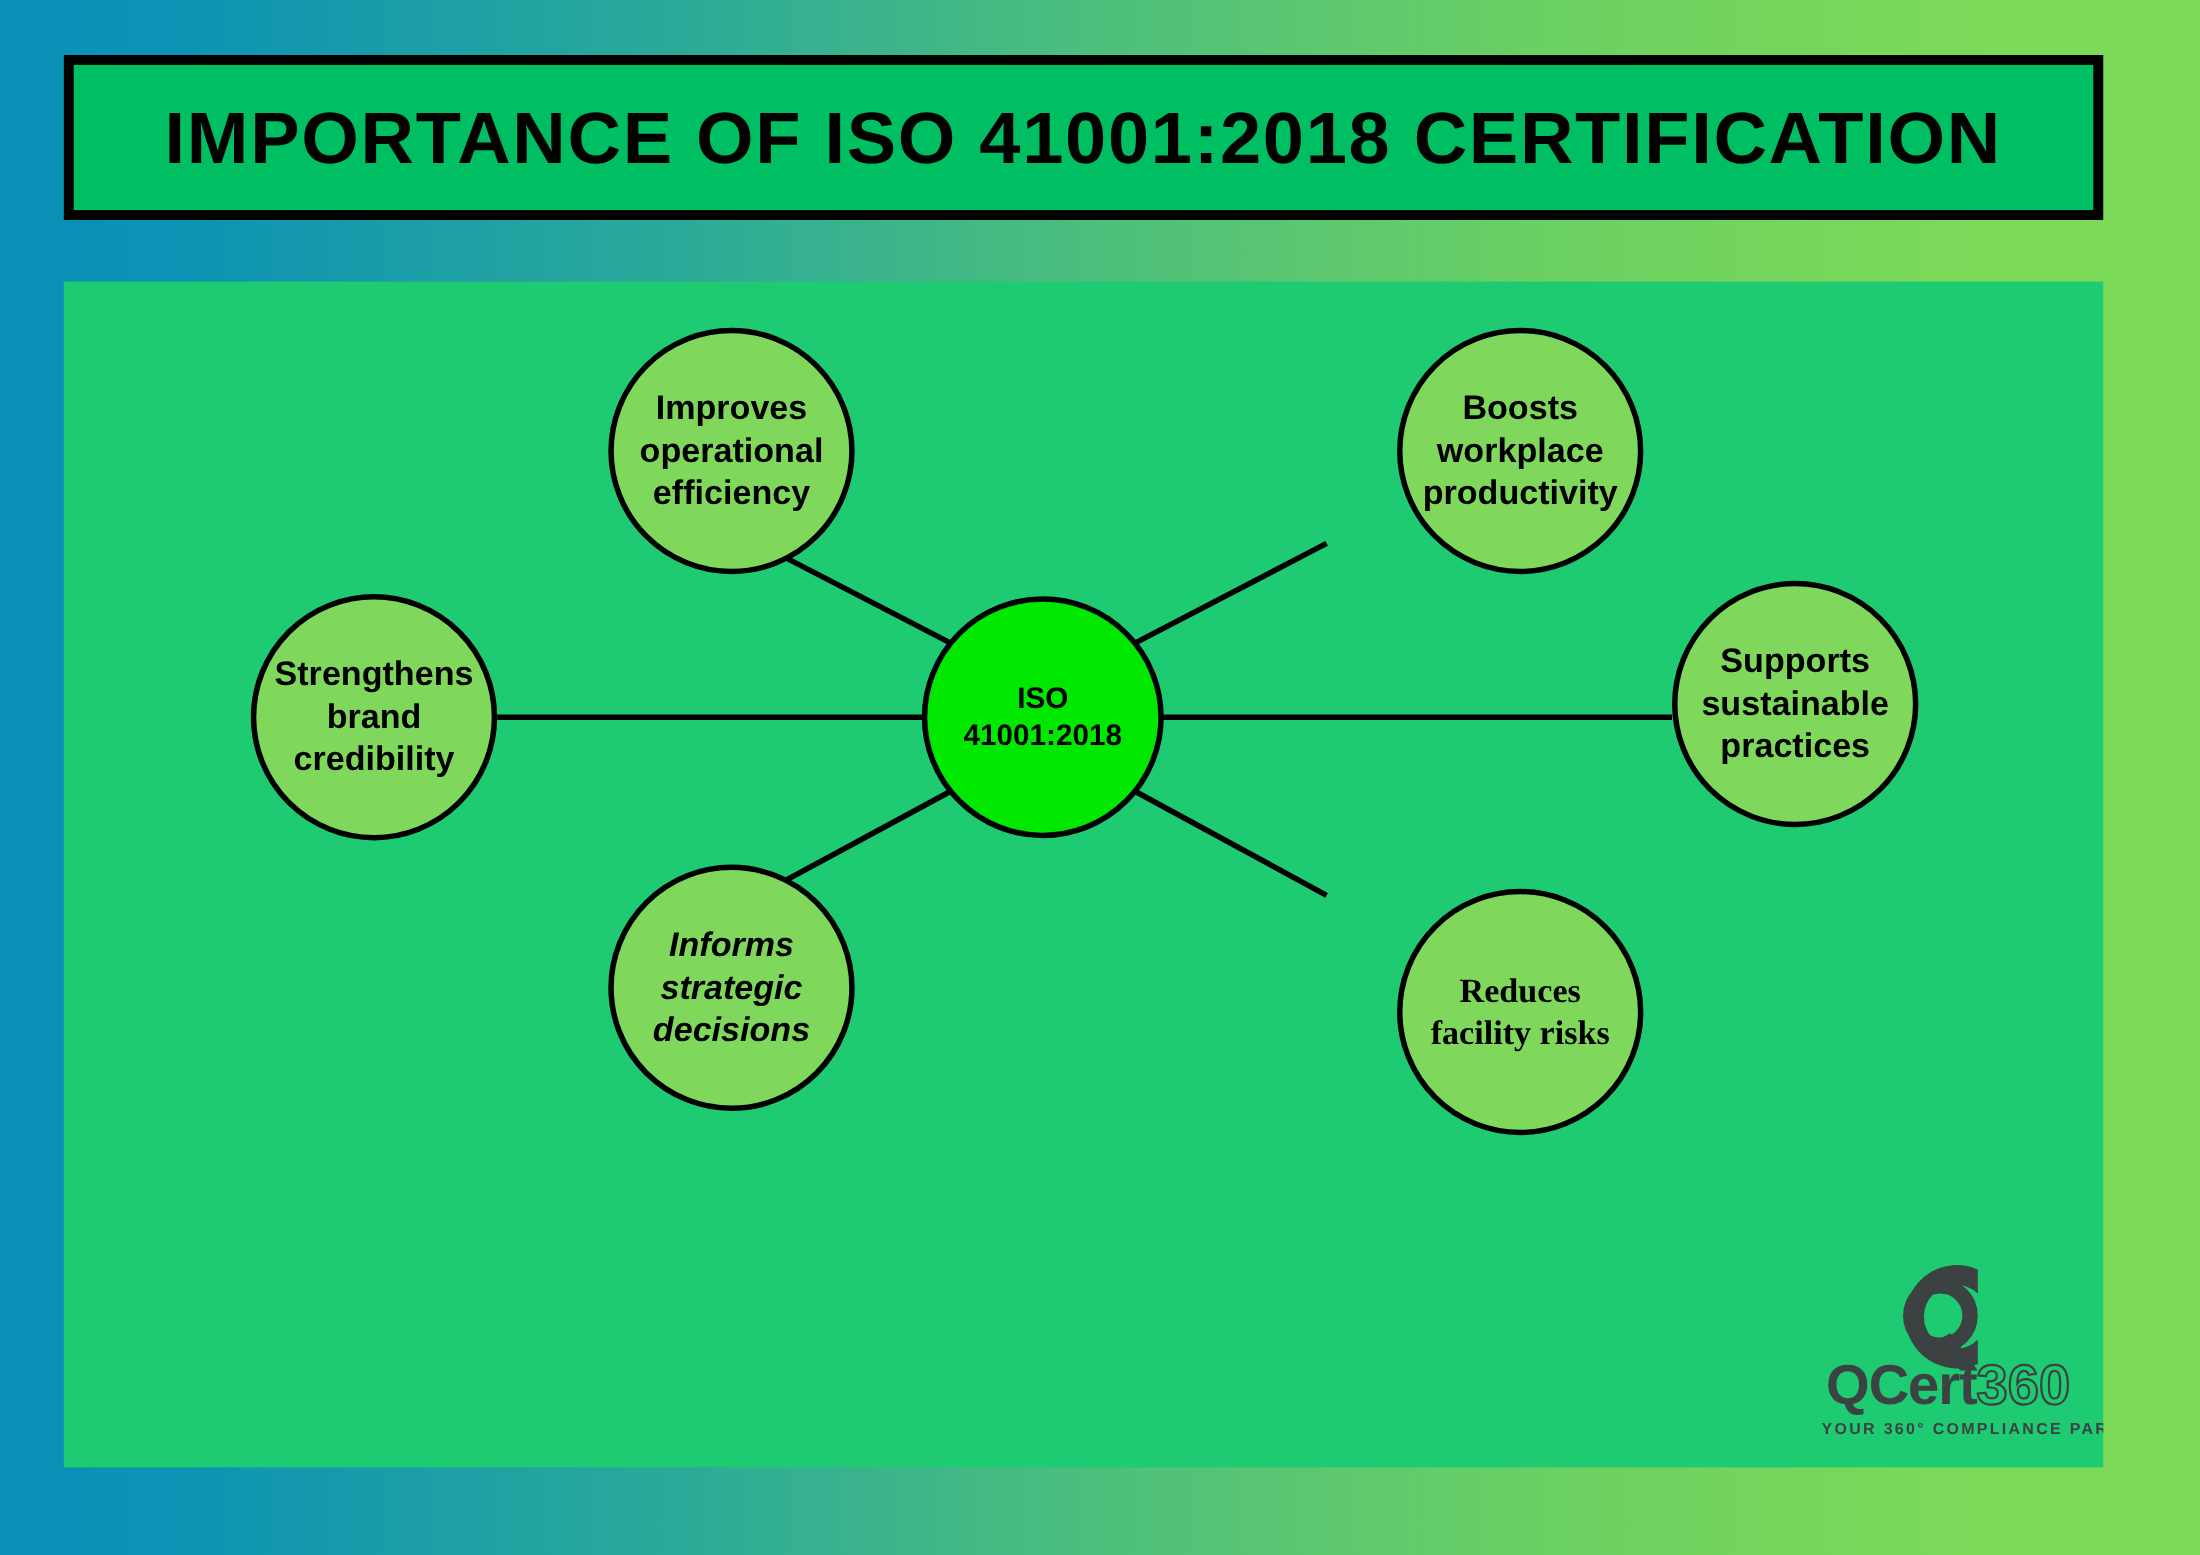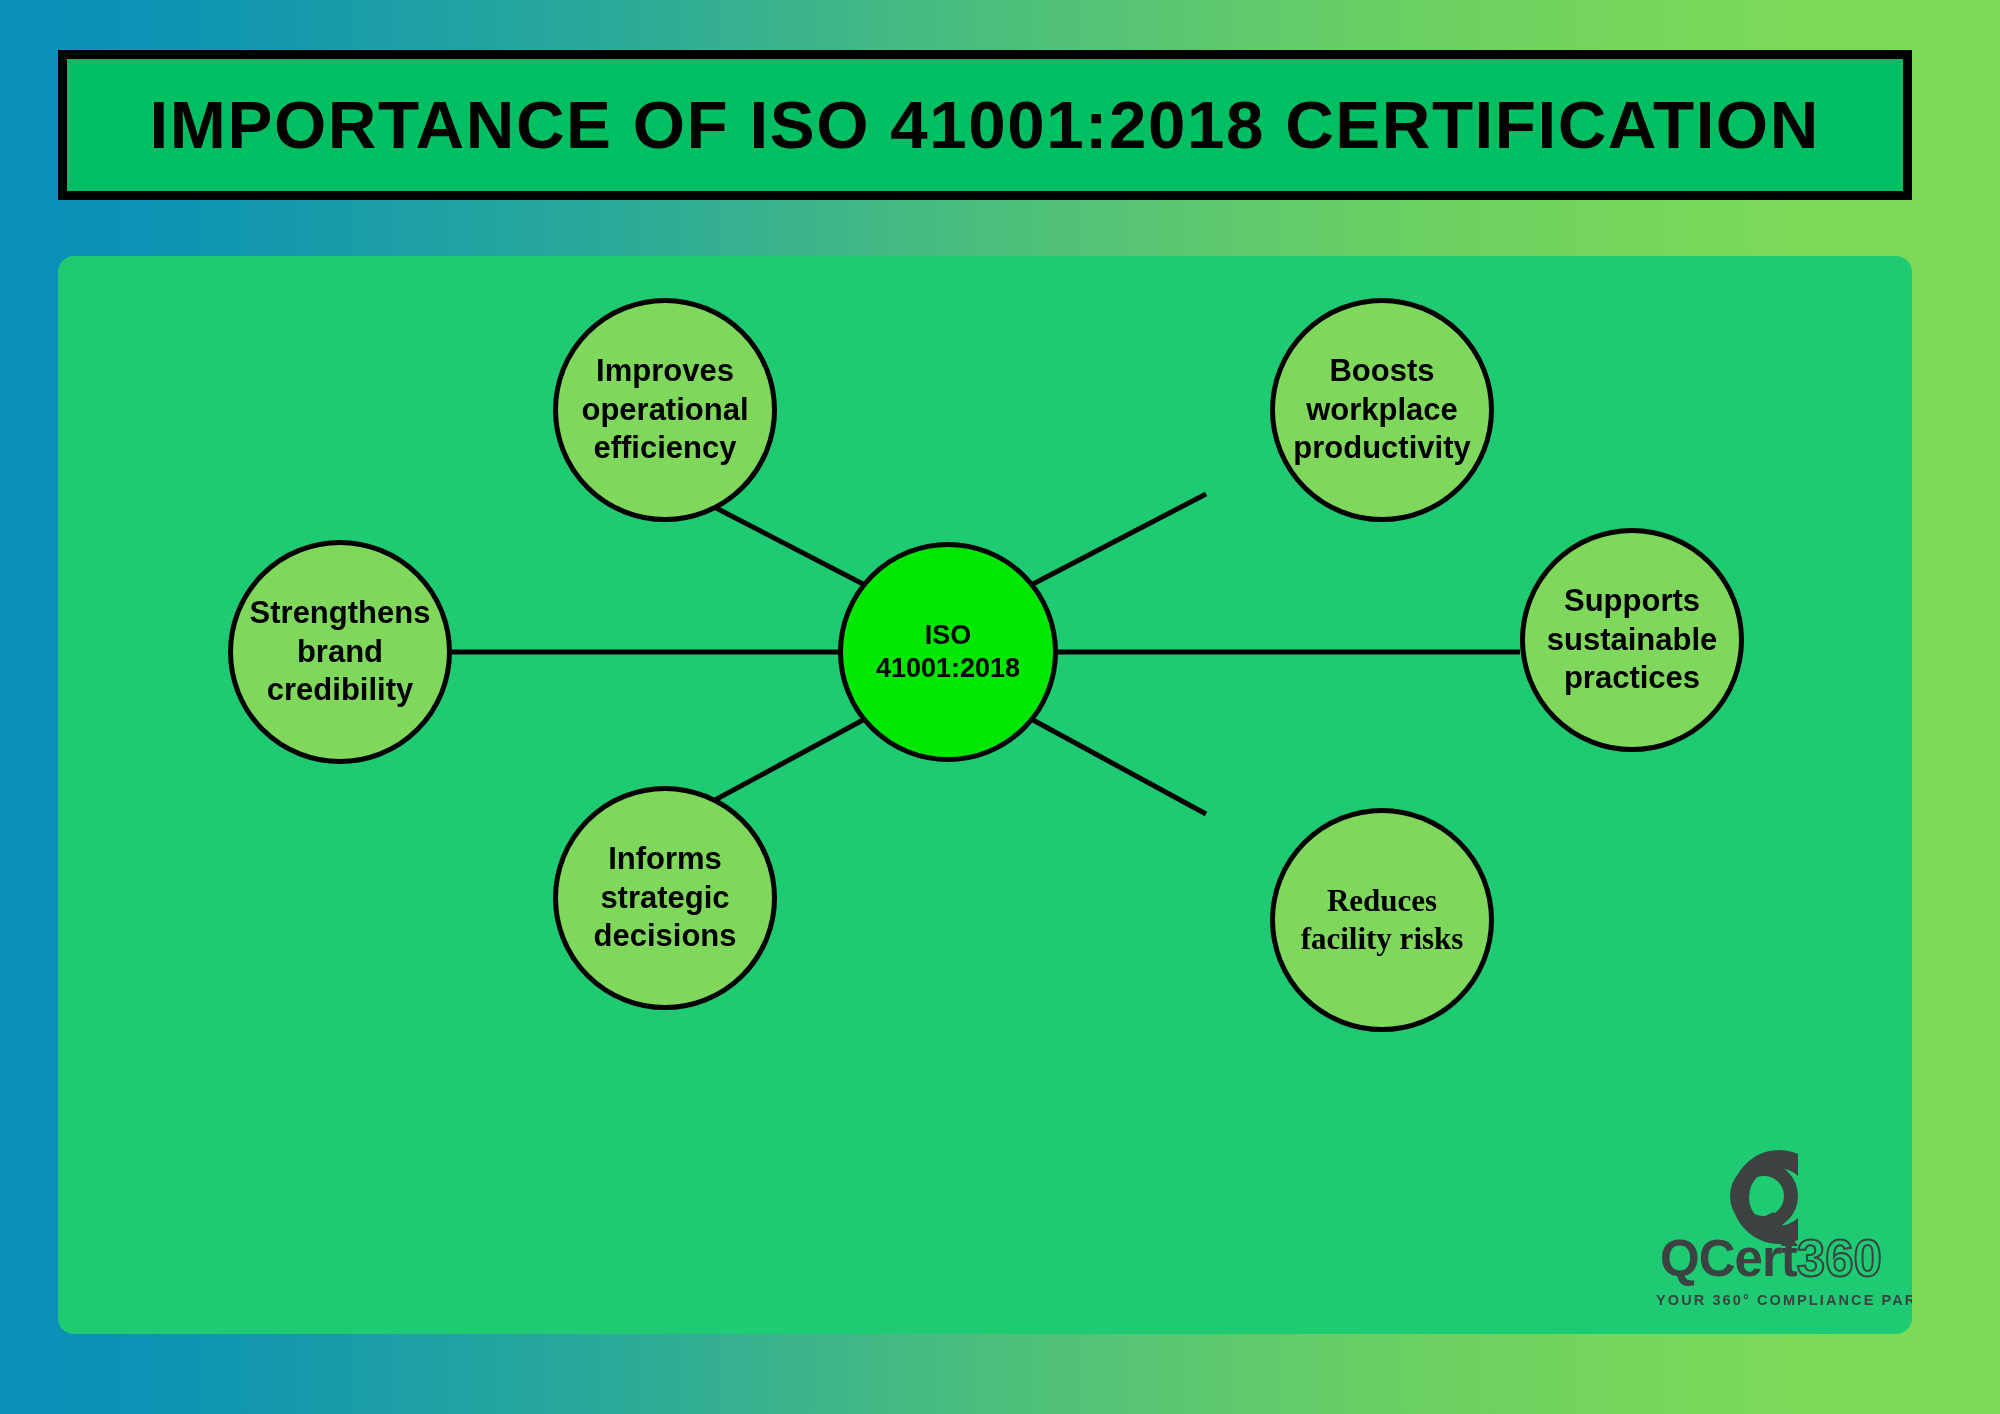--- a/index.html
+++ b/index.html
@@ -47,21 +47,20 @@
   }
 
   .diagram-area {
     position: absolute;
     left: 58px;
     top: 256px;
     width: 1854px;
     height: 1078px;
     background: #1ecb72;
     overflow: hidden;
-    border-radius: 16px;
   }
 
   .edges {
     position: absolute;
     left: 0;
     top: 0;
     width: 1854px;
     height: 1078px;
   }
 
@@ -169,21 +168,21 @@
     </div>
 
     <div class="node satellite" style="left:170px; top:284px;">
       <span>Strengthens brand credibility</span>
     </div>
 
     <div class="node satellite" style="left:1462px; top:272px;">
       <span>Supports sustainable practices</span>
     </div>
 
-    <div class="node satellite" style="left:495px; top:530px;">
+    <div class="node satellite" style="left:495px; top:530px;font-style:italic;">
       <span>Informs strategic decisions</span>
     </div>
 
     <div class="node satellite" style="left:1212px; top:552px;font-family:Liberation Serif, serif;">
       <span>Reduces facility risks</span>
     </div>
 
     <div class="node center" style="left:780px; top:286px;">
       <span>
         <span>ISO</span><br>

